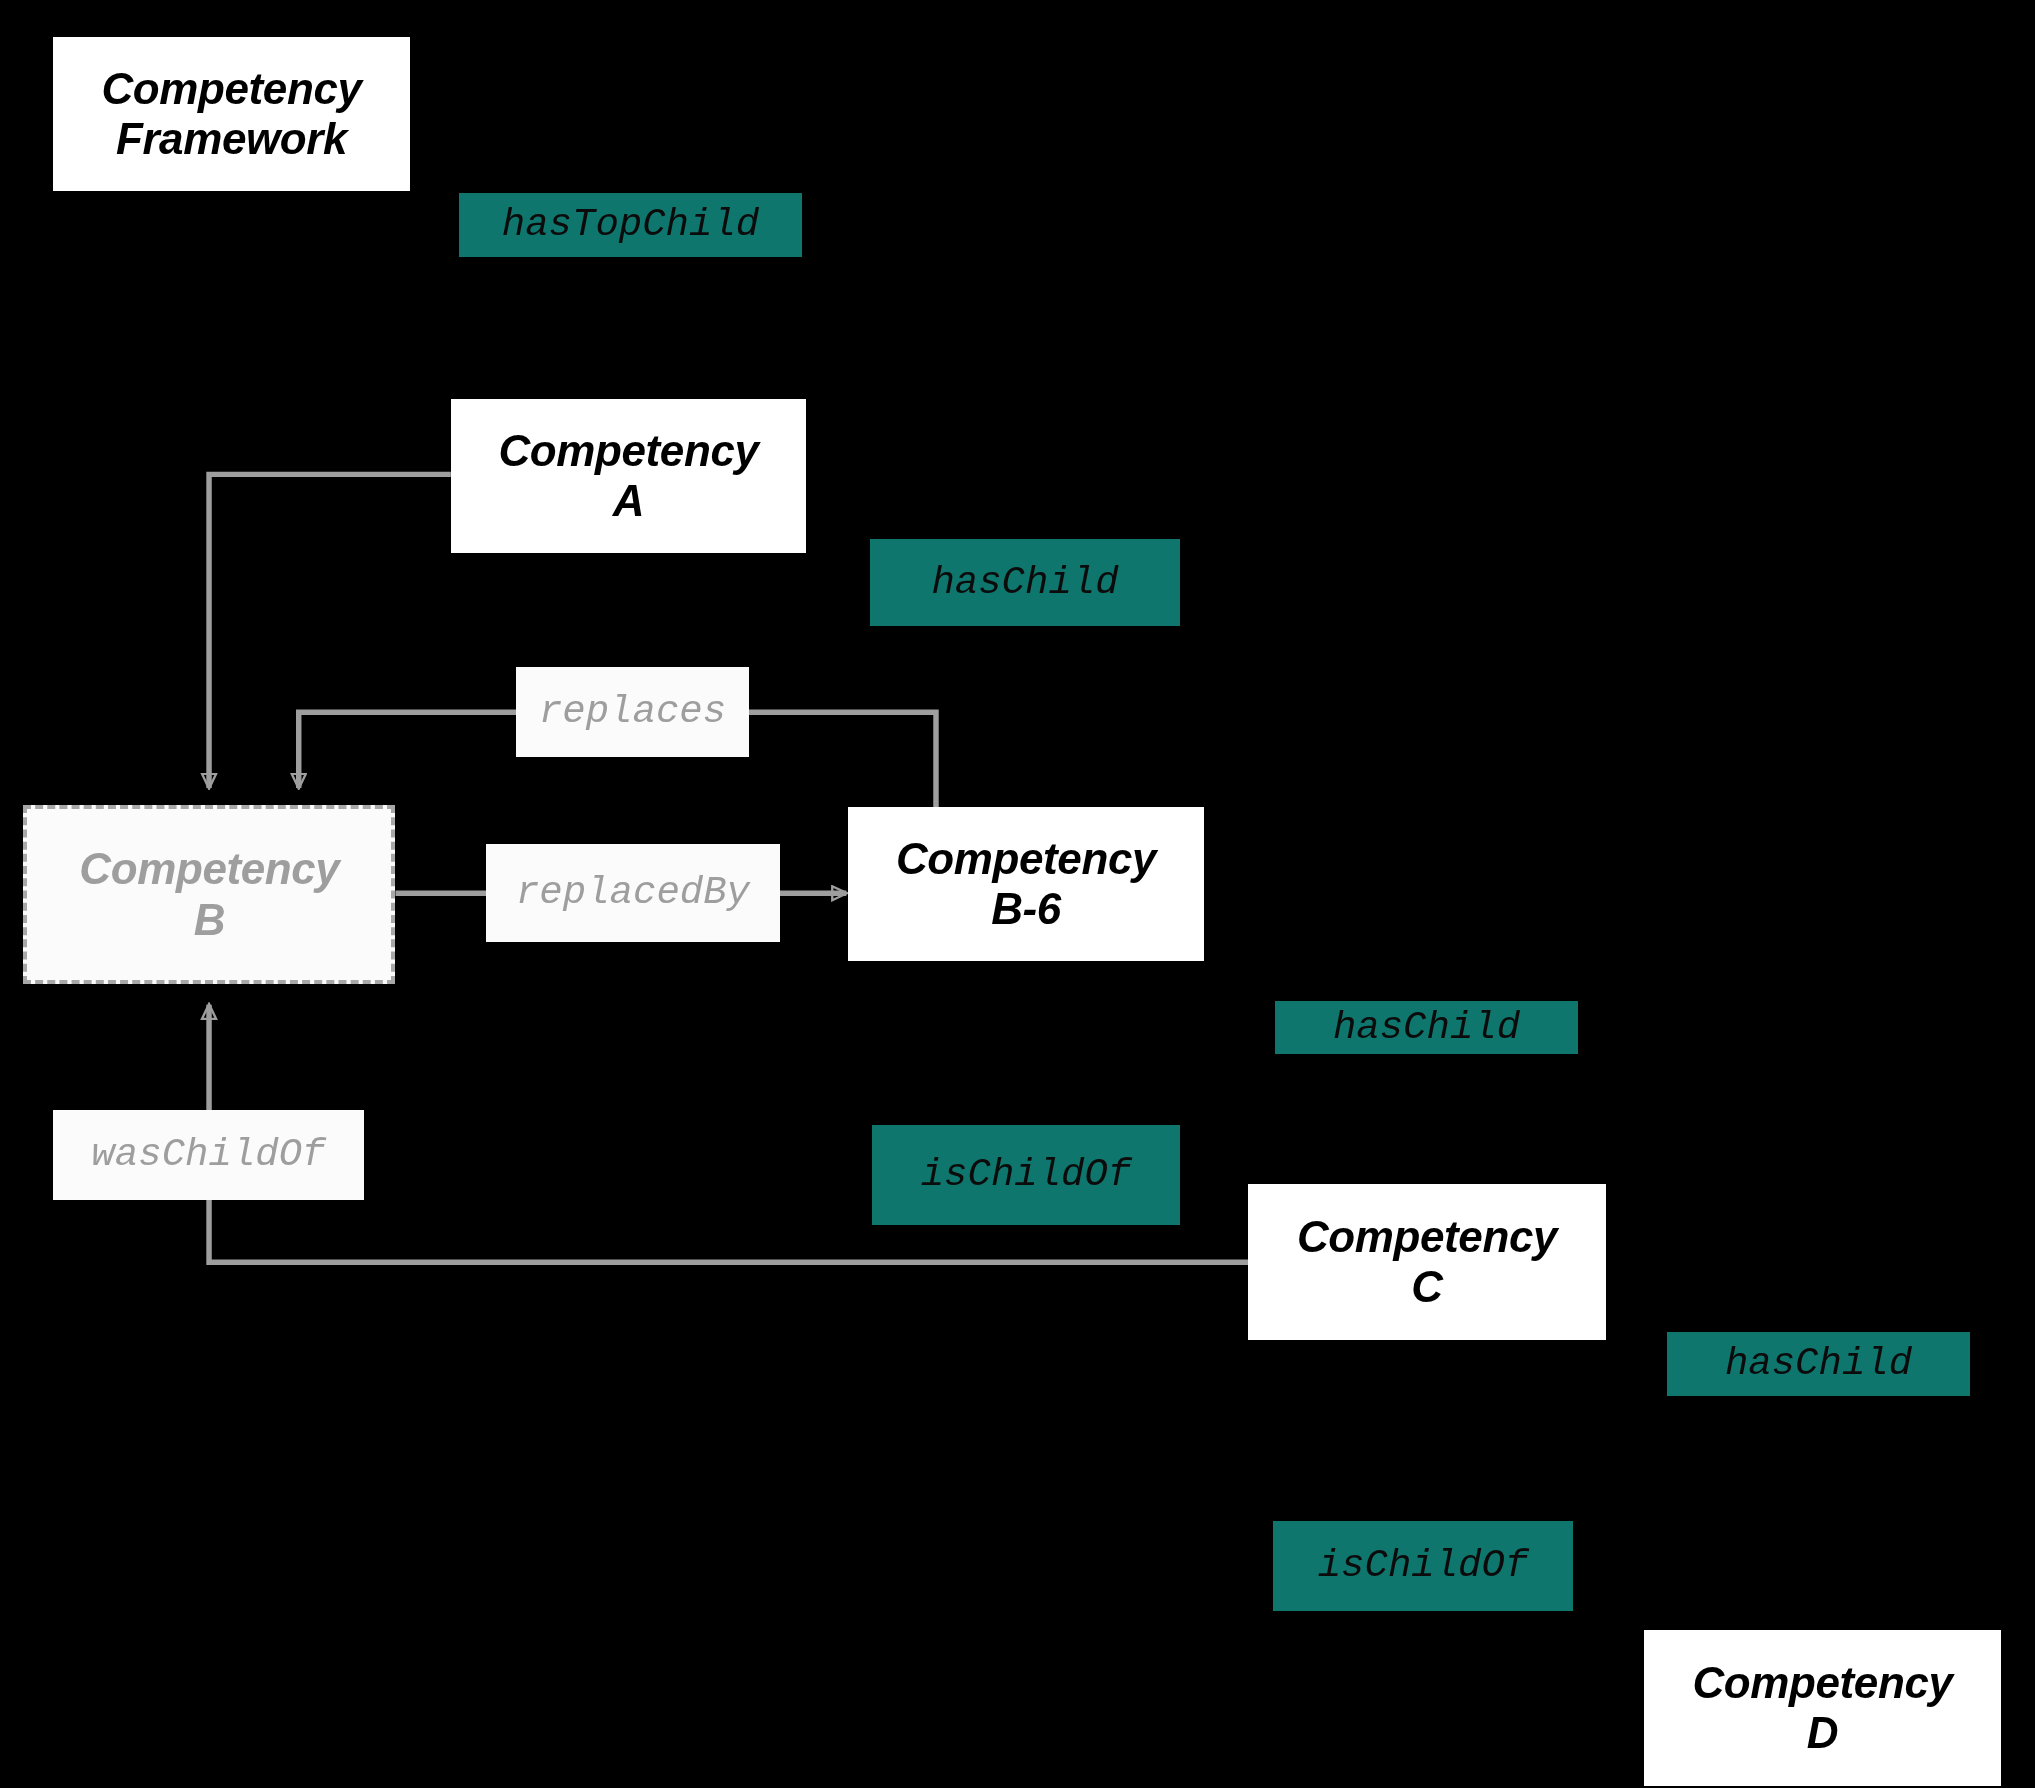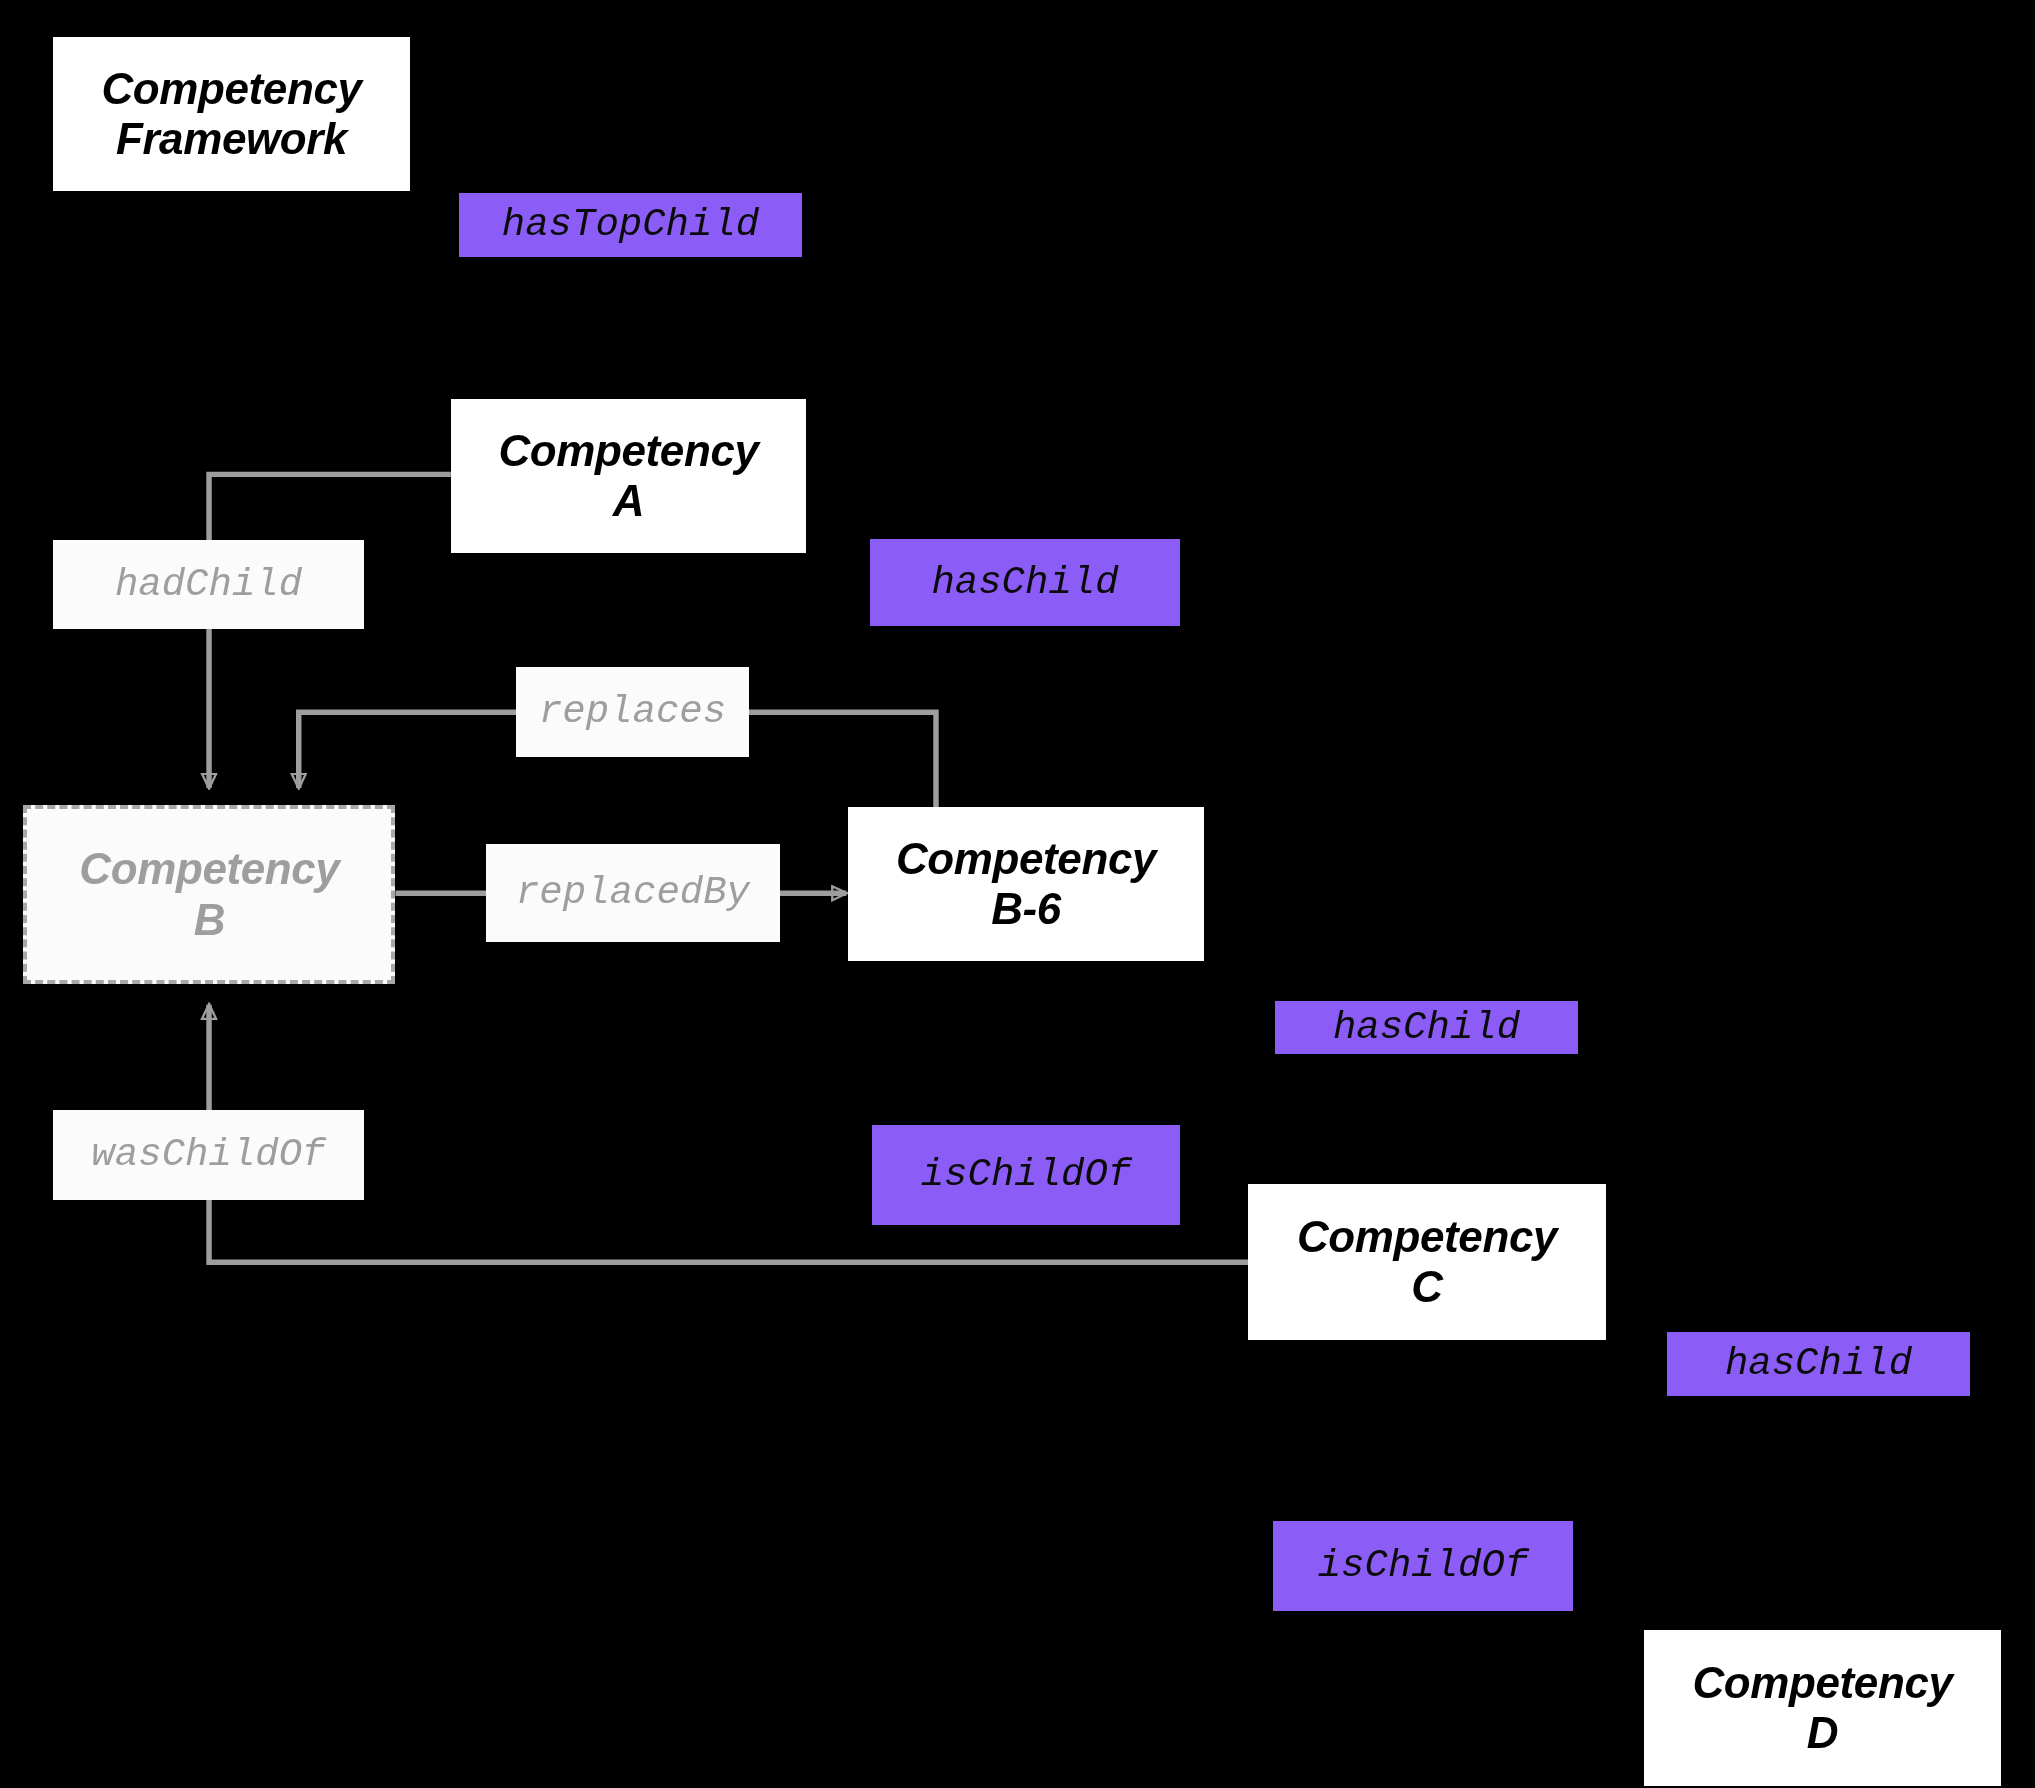--- a/index.html
+++ b/index.html
@@ -53,21 +53,21 @@
     align-items: center;
     justify-content: center;
     text-align: center;
     box-sizing: border-box;
     font-family: "Liberation Mono", monospace;
     font-size: 39px;
     letter-spacing: 0px;
     white-space: nowrap;
   }
   .edge-label.current {
-    background: #8b5cf6;
+    background: #0f766e;
     color: #0b0b0b;
   }
   .edge-label.historic {
     background: #fbfbfb;
     color: #9e9e9e;
   }
 </style>
 </head>
 <body>
 
@@ -162,21 +162,20 @@
 
   <div class="node active" style="left:1644px; top:1630px; width:357px; height:156px;">
     <div>
       <span>Competency</span><br>
       <span>D</span>
     </div>
   </div>
 
   <div class="edge-label current" style="left:459px; top:193px; width:343px; height:64px;">hasTopChild</div>
 
-  <div class="edge-label historic" style="left:53px; top:540px; width:311px; height:89px;">hadChild</div>
 
   <div class="edge-label current" style="left:870px; top:539px; width:310px; height:87px;">hasChild</div>
 
   <div class="edge-label historic" style="left:486px; top:844px; width:294px; height:98px;">replacedBy</div>
 
   <div class="edge-label historic" style="left:516px; top:667px; width:233px; height:90px;">replaces</div>
 
   <div class="edge-label current" style="left:1275px; top:1001px; width:303px; height:53px;">hasChild</div>
 
   <div class="edge-label historic" style="left:53px; top:1110px; width:311px; height:90px;">wasChildOf</div>

